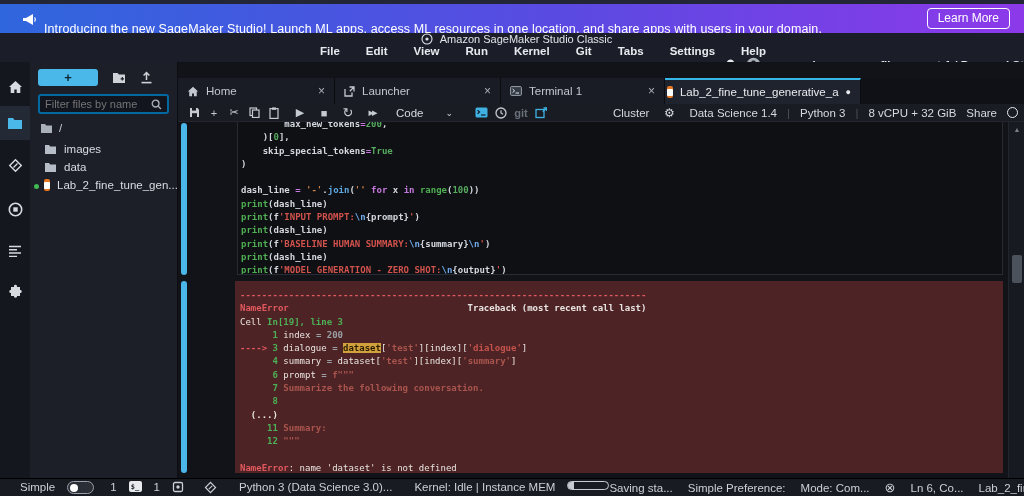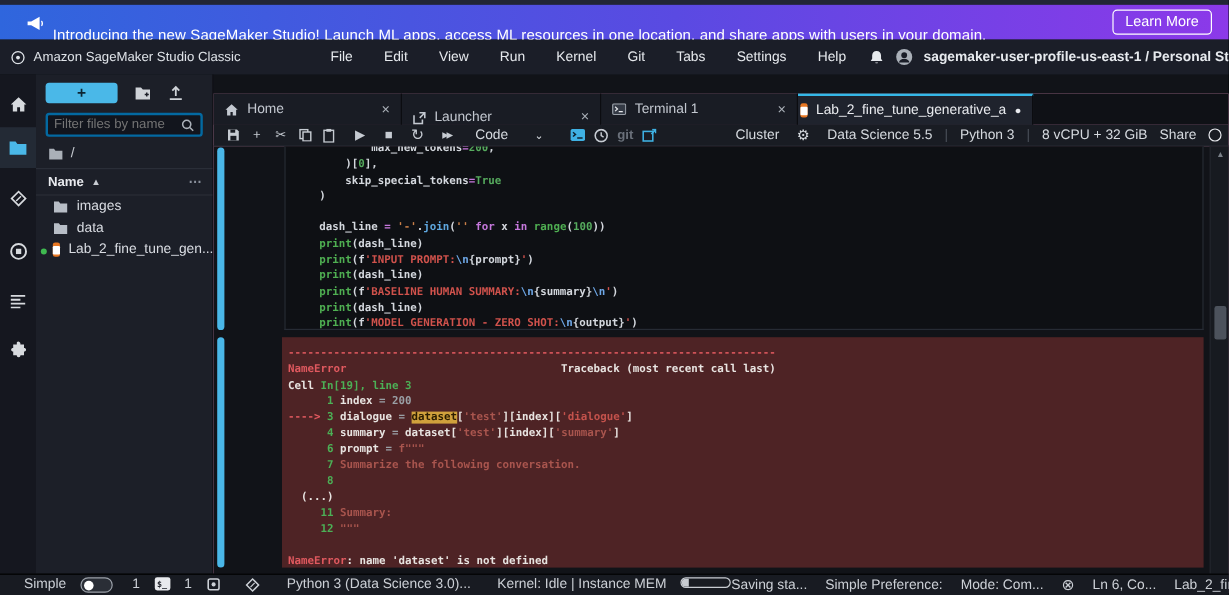--- a/index.html
+++ b/index.html
@@ -22,25 +22,25 @@
   .megaphone { position:absolute; left:22px; top:9px; }
   .learn-more {
     margin-left:auto; margin-right:14px; border:1.5px solid #fff; border-radius:4px;
     padding:2px 10px 3px; font-size:12px; color:#fff; background:transparent; cursor:pointer;
     font-family:"Liberation Sans", sans-serif;
   }
 
   
   .menubar {
     position:absolute; left:0; top:33px; width:1024px; height:29px; background:#1b1e28;
-    display:flex; align-items:center; white-space:nowrap; overflow:hidden;
+    display:flex; align-items:center; white-space:nowrap; overflow:hidden;flex-direction:column;
   }
   .app-title { display:flex; align-items:center; gap:7px; margin-left:9px; color:#dfe3e8; font-size:11px; }
   .menus { display:flex; margin-left:62px; gap:0; }
-  .menu-item { padding:0 13px; font-weight:normal; font-size:11.5px; color:#e7eaee; cursor:pointer; }
+  .menu-item { padding:0 13px; font-weight:bold; font-size:11.5px; color:#e7eaee; cursor:pointer; }
   .menu-right { margin-left:auto; display:flex; align-items:center; gap:9px; color:#e7eaee; font-weight:bold; font-size:11.5px; padding-right:0; }
 
   
   .workspace { position:absolute; left:0; top:62px; width:1024px; height:416px; }
 
   
   .rail { position:absolute; left:0; top:0; width:30px; height:416px; background:#15171f; }
   .rail-item { position:absolute; left:0; width:30px; height:34px; display:flex; align-items:center; justify-content:center; color:#d7dade; cursor:pointer; }
   .rail-item.active { background:#232a35; color:#4ab8e8; }
 
@@ -65,54 +65,54 @@
   
   .content { position:absolute; left:178px; top:16px; width:846px; height:416px; background:#f9a8d4; }
 
   
   .tabbar { position:absolute; left:0; top:0; width:846px; height:26px; background:#0f1116; display:flex; }
   .tab { height:26px; display:flex; align-items:center; gap:7px; padding:0 9px; background:#191c24;
     border-right:1px solid #0b0c10; color:#c3c8d0; font-size:11.5px; cursor:pointer; }
   .tab .tab-close { margin-left:auto; color:#aab0b8; font-size:12px; }
   .tab.active { background:#1f232d; border-top:2px solid #35b8e8; color:#e9ebef;justify-content:flex-end; }
   .tab.active .dirty-dot { margin-left:auto; font-size:9px; color:#e9ebef; }
-  .w-home{width:157px;} .w-launcher{width:166px;align-items:flex-end;} .w-terminal{width:164px;} .w-notebook{width:196px;}
+  .w-home{width:157px;} .w-launcher{width:166px;} .w-terminal{width:164px;} .w-notebook{width:196px;}
 
   
   .nbtoolbar { position:absolute; left:0; top:26px; width:846px; height:18px; background:#191c23; border-bottom:1px solid #23262e;
     display:flex; align-items:center; color:#c6cbd2; }
   .tbi { display:flex; align-items:center; justify-content:center; height:16px; min-width:20px; cursor:pointer; font-size:11px; }
   .tbi.glyph { font-size:11px; }
   .code-select { display:flex; align-items:center; gap:22px; margin:0 8px 0 14px; color:#d6dadf; font-size:11.5px; cursor:pointer; }
   .muted { color:#6a707a; }
   .tb-right { margin-left:auto; display:flex; align-items:center; gap:10px; font-size:11.5px; color:#d6dadf; padding-right:6px; }
   .vsep { color:#4a4f59; }
   .kernel-circle { width:11px; height:11px; border:1.6px solid #e8eaee; border-radius:50%; }
 
   
   .nbarea { position:absolute; left:0; top:44px; width:846px; height:372px; background:#111318; }
   .collapser { position:absolute; width:6px; border-radius:3px; background:#4ab7e8; cursor:pointer; }
   .bar1 { left:3px; top:1px; height:152px; }
   .bar2 { left:3px; top:159px; height:192px; }
 
   .editor { position:absolute; left:59px; top:0; width:766px; height:153px; background:#0e1014;
-    border-left:1px solid #262b34; border-right:1px solid #262b34; border-bottom:1px solid #262b34; overflow:hidden;padding-left:25px; }
+    border-left:1px solid #262b34; border-right:1px solid #262b34; border-bottom:1px solid #262b34; overflow:hidden; }
   .codepre { margin-top:-4px; padding-left:3px; font-family:"DejaVu Sans Mono", monospace; font-size:9px; font-weight:bold;
     line-height:13.3px; white-space:pre; }
 
   .errorbox { position:absolute; left:57px; top:159px; width:768px; height:192px; background:#4e2325; overflow:hidden; }
   .errpre { padding:8px 0 0 5px; font-family:"DejaVu Sans Mono", monospace; font-size:9px; font-weight:bold;
     line-height:13.3px; white-space:pre; }
 
   
   .tw{color:#d4d8de} .tk{color:#c678dd} .ts{color:#c97f48} .tf{color:#d0524c}
   .te{color:#6fa8e8} .tn{color:#56ab5e} .tg{color:#4faf52} .tm{color:#5fa8e0}
   .er{color:#e0595f} .eg{color:#4cb056} .ew{color:#e8e4e1} .ey{color:#9aa0a6}
   .ed{color:#a9554e} .es{color:#c4524c} .hl{background:#d0a13c;color:#2b1d00}
-  .b{font-weight:bold}
+  .b{font-weight:normal}
 
   
   .nb-scroll { position:absolute; right:0; top:0; width:16px; height:372px; background:#171a20; border-left:1px solid #22252c; }
   .nb-scroll .arrow { position:absolute; top:4px; left:0; width:16px; text-align:center; color:#7a8088; font-size:7px; }
   .nb-thumb { position:absolute; left:3px; top:133px; width:10px; height:28px; background:#4c525c; border-radius:2px; }
 
   
   .statusbar { position:absolute; left:0; top:478px; width:1024px; height:18px; background:#181b22; border-top:1px solid #000;
     display:flex; align-items:center; font-size:11.5px; color:#ccd0d6; white-space:nowrap; }
   .sb-left { display:flex; gap:12px; padding-left:20px; }
@@ -243,25 +243,20 @@
               <path d="M7.2 7.2 10 10" stroke="#aab0b8" stroke-width="1.3"></path>
             </svg>
         </span>
       </div>
       <div class="fb-crumb">
         <svg width="13" height="11" viewBox="0 0 13 11">
             <path d="M1 1h4l1.2 1.6H12V10H1z" fill="#aab0b8"></path>
           </svg>
         <span>/</span>
       </div>
-      <div class="fb-header">
-        <span>Name</span>
-        <span class="fb-sort">▲</span>
-        <span class="fb-ellipsis">⋯</span>
-      </div>
       <div class="fb-item">
         <svg width="13" height="11" viewBox="0 0 13 11">
             <path d="M1 1h4l1.2 1.6H12V10H1z" fill="#b7bdc6"></path>
           </svg>
         <span>images</span>
       </div>
       <div class="fb-item">
         <svg width="13" height="11" viewBox="0 0 13 11">
             <path d="M1 1h4l1.2 1.6H12V10H1z" fill="#b7bdc6"></path>
           </svg>
@@ -359,21 +354,21 @@
         <span class="tbi">
           <svg width="12" height="12" viewBox="0 0 12 12">
               <rect x="1" y="2.5" width="8" height="8" fill="none" stroke="#3fb1e3" stroke-width="1.3"></rect>
               <path d="M8.5 1h3v3" stroke="#3fb1e3" stroke-width="1.3" fill="none"></path>
               <path d="M11.3 1.2 7.8 4.7" stroke="#3fb1e3" stroke-width="1.3"></path>
             </svg>
         </span>
         <span class="tb-right">
           <span>Cluster</span>
           <span class="tbi" style="font-size:12px">⚙</span>
-          <span>Data Science 5.5</span>
+          <span>Data Science 1.4</span>
           <span class="vsep">|</span>
           <span>Python 3</span>
           <span class="vsep">|</span>
           <span>8 vCPU + 32 GiB</span>
           <span>Share</span>
           <span class="kernel-circle"></span>
         </span>
       </div>
 
       <div class="nbarea">

